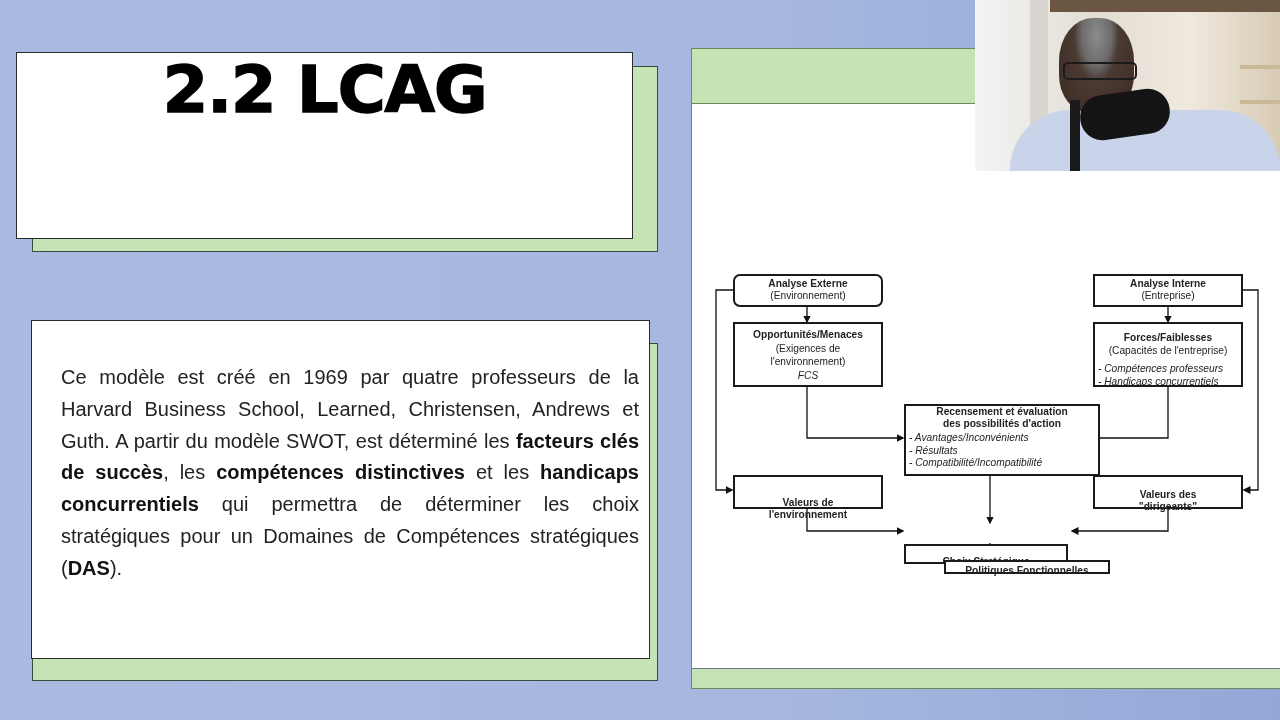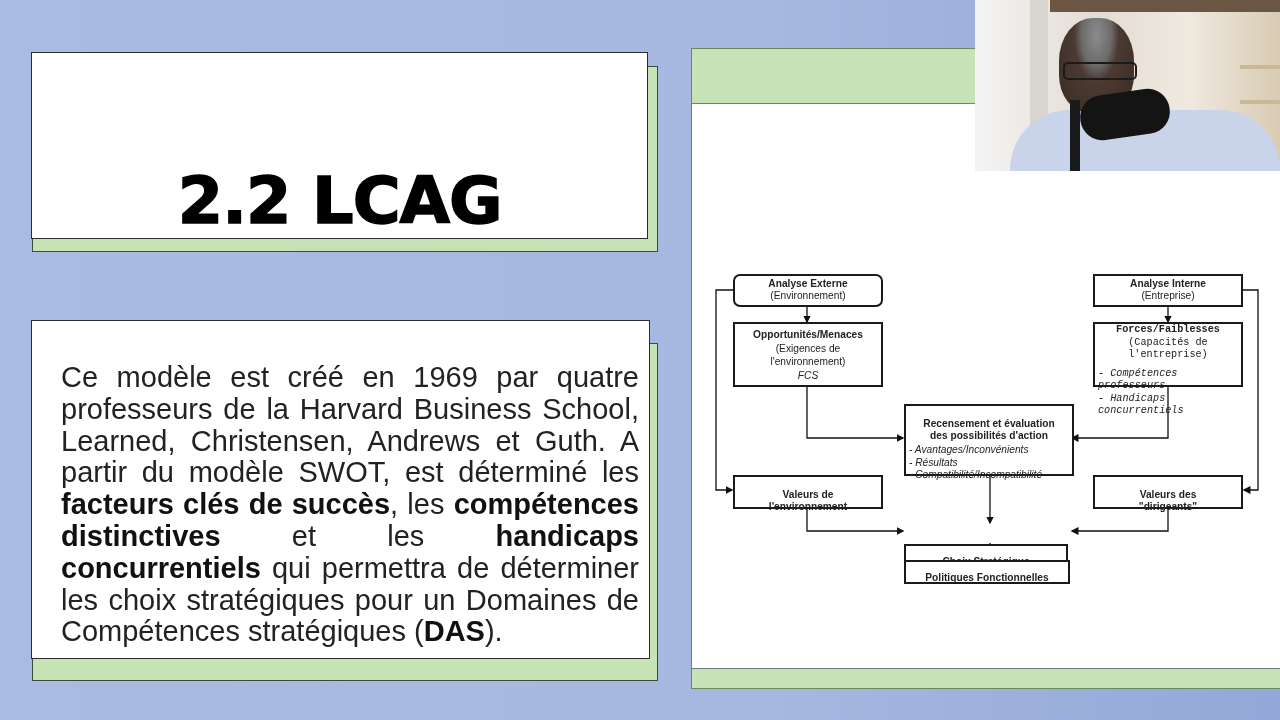--- a/index.html
+++ b/index.html
@@ -6,33 +6,33 @@
     body {
       width: 1280px; height: 720px; overflow: hidden; position: relative;
       background: linear-gradient(90deg, #a9bbe1 0%, #a6b8df 60%, #93a8d8 100%);
       font-family: "Liberation Sans", sans-serif;
     }
     .card-shadow { position: absolute; background: #c6e3b5; border: 1px solid #3c4a3c; box-sizing: border-box; }
     .card { position: absolute; background: #ffffff; border: 1px solid #2b2b2b; box-sizing: border-box; }
 
     
     #title-shadow { left: 32px; top: 66px; width: 626px; height: 186px; }
-    #title-card { left: 31px; top: 52px; width: 617px; height: 187px; display: flex; align-items: flex-end; justify-content: center; }
+    #title-card { left: 16px; top: 52px; width: 617px; height: 187px; display: flex; align-items: flex-start; justify-content: center; }
     #title-card .title {
       font-family: "DejaVu Sans", sans-serif; font-weight: 900; font-size: 64px;
       letter-spacing: -1px; color: #000; transform: scaleX(1.02);
       -webkit-text-stroke: 1.5px #000;
     }
 
     
     #body-shadow { left: 32px; top: 343px; width: 626px; height: 338px; }
     #body-card { left: 31px; top: 320px; width: 619px; height: 339px; }
     #body-card .text {
       position: absolute; left: 29px; top: 41px; width: 578px;
-      font-size: 29px; line-height: 31.8px; color: #222; text-align: justify;
+      font-size: 20px; line-height: 31.8px; color: #222; text-align: justify;
       text-align-last: left;
     }
     #body-card .text b { font-weight: bold; color: #111; }
 
     
     #diagram-shadow { left: 691px; top: 48px; width: 600px; height: 641px; }
     #diagram-card { left: 692px; top: 103px; width: 600px; height: 566px; border: none; border-top: 1px solid #6a8a5a; border-bottom: 1px solid #6a7a8a; }
     #diagram-shadow { border-color: #6a8a5a; }
 
     .diagram { position: absolute; left: 0; top: 0; width: 1280px; height: 720px; pointer-events: none; }
@@ -117,50 +117,50 @@
   <div>(Entreprise)</div>
 </div>
 
 <div class="box" style="left:733px;top:322px;width:150px;height:65px;padding-top:4px;line-height:13.5px;">
   <div class="b">Opportunités/Menaces</div>
   <div>(Exigences de</div>
   <div>l'environnement)</div>
   <div class="i">FCS</div>
 </div>
 
-<div class="box" style="left:1093px;top:322px;width:150px;height:65px;padding-top:0;line-height:12.5px;font-family:Liberation Mono, monospace;">
+<div class="box" style="left:1093px;top:322px;width:150px;height:65px;padding-top:8px;line-height:12.5px;">
   <div class="b">Forces/Faiblesses</div>
   <div style="margin-bottom:6px;">(Capacités de l'entreprise)</div>
   <div class="left">- Compétences professeurs</div>
   <div class="left">- Handicaps concurrentiels</div>
 </div>
 
-<div class="box" style="left:904px;top:404px;width:170px;height:72px;padding-top:12px;line-height:12.2px;">
+<div class="box" style="left:904px;top:404px;width:196px;height:72px;padding-top:0;line-height:12.2px;">
   <div class="b">Recensement et évaluation</div>
   <div class="b" style="margin-bottom:2px;">des possibilités d'action</div>
   <div class="left">- Avantages/Inconvénients</div>
   <div class="left">- Résultats</div>
   <div class="left">- Compatibilité/Incompatibilité</div>
 </div>
 
-<div class="box" style="left:733px;top:475px;width:150px;height:34px;padding-top:12px;">
+<div class="box" style="left:733px;top:475px;width:150px;height:34px;padding-top:20px;">
   <div class="b">Valeurs de</div>
   <div class="b">l'environnement</div>
 </div>
 
 <div class="box" style="left:1093px;top:475px;width:150px;height:34px;padding-top:12px;">
   <div class="b">Valeurs des</div>
   <div class="b">"dirigeants"</div>
 </div>
 
 <div class="box" style="left:904px;top:544px;width:164px;height:20px;padding-top:10px;">
   <div class="b">Choix Stratégique</div>
 </div>
 
-<div class="box" style="left:904px;top:560px;width:166px;height:24px;padding-top:10px;">
+<div class="box" style="left:944px;top:560px;width:166px;height:14px;padding-top:3px;">
   <div class="b">Politiques Fonctionnelles</div>
 </div>
 
 <div id="webcam">
   <div class="ceiling"></div>
   <div class="doorframe"></div>
   <div class="shelf"></div>
   <div class="shelf2"></div>
   <div class="shirt"></div>
   <div class="head"></div>

